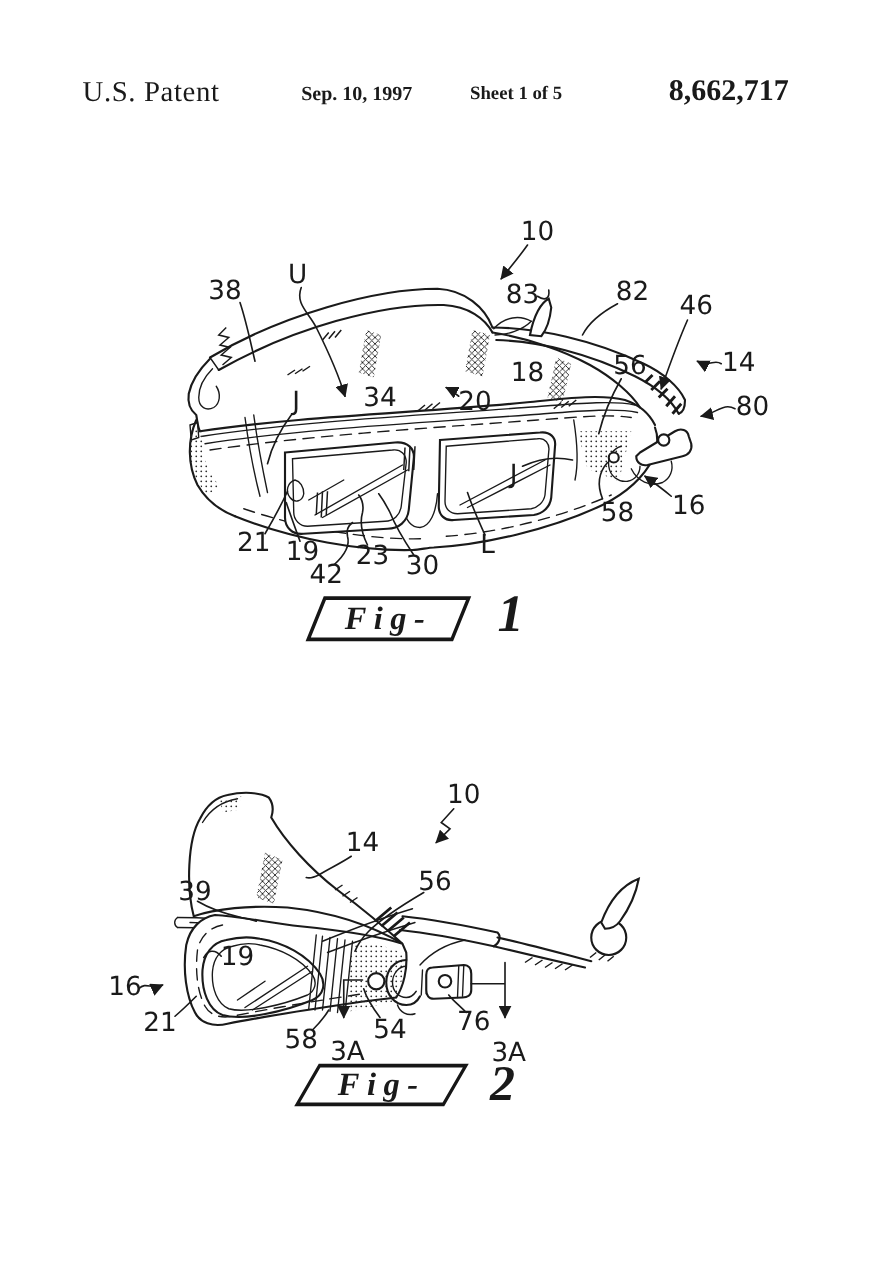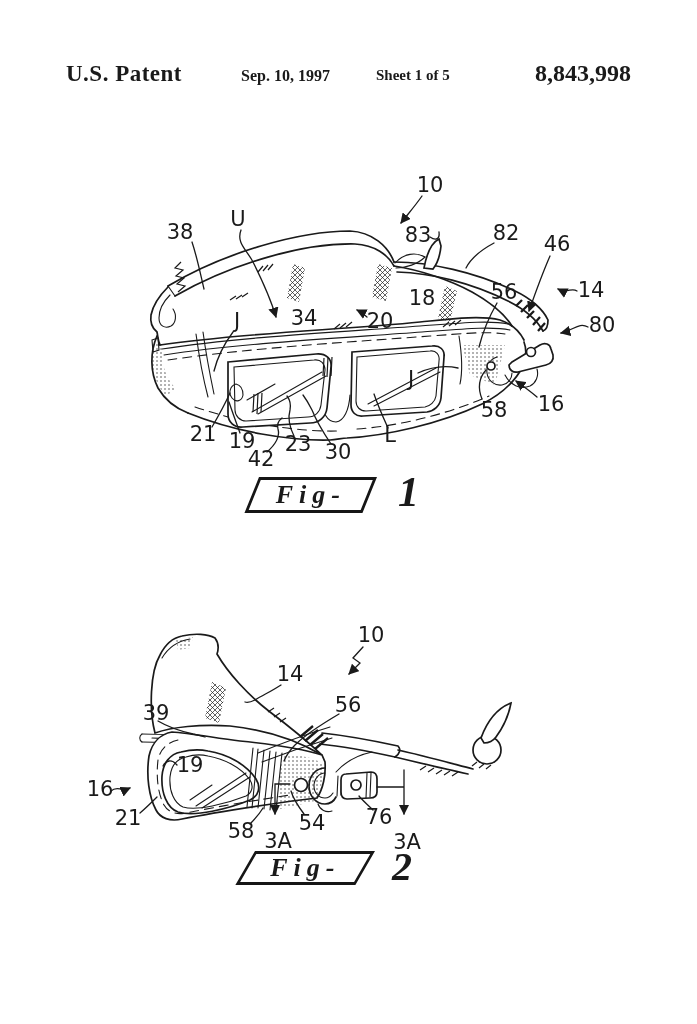--- a/index.html
+++ b/index.html
@@ -1,20 +1,20 @@
 <!DOCTYPE html>
 <html><head>
 <meta charset="utf-8">
 <style>
   html,body{margin:0;padding:0;}
   body{
     width:697px;height:1024px;position:relative;background:#ffffff;
     font-family:"Liberation Serif", serif;color:#1a1a1a;overflow:hidden;
   }
-  .hdr-title{position:absolute;left:66px;top:61px;font-weight:bold;font-size:23px;letter-spacing:0.5px;}
+  .hdr-title{position:absolute;left:66px;top:61px;font-weight:normal;font-size:23px;letter-spacing:0.5px;}
   .hdr-date{position:absolute;left:241px;top:67px;font-weight:bold;font-size:16px;}
   .hdr-sheet{position:absolute;left:376px;top:67px;font-weight:bold;font-size:15px;}
   .hdr-num{position:absolute;left:535px;top:60px;font-weight:bold;font-size:24px;}
   svg.art{position:absolute;left:0;top:0;}
   svg .s{stroke:#1a1a1a;fill:none;stroke-width:1.7;stroke-linecap:round;}
   svg .s2{stroke:#1a1a1a;fill:none;stroke-width:1.1;stroke-linecap:round;}
   svg .ld{stroke:#1a1a1a;fill:none;stroke-width:1.3;stroke-linecap:round;}
   svg .fw{stroke:#1a1a1a;fill:#ffffff;stroke-width:1.7;}
   svg .dash{stroke-dasharray:9 6;}
   svg .tick{stroke:#1a1a1a;stroke-width:1.2;}
@@ -27,21 +27,21 @@
   .skew1 .cap-word{transform:skewX(22deg);}
   .skew2{transform:skewX(-30deg);transform-origin:top left;}
   .skew2 .cap-word{transform:skewX(30deg);}
 </style>
 </head>
 <body>
 
 <div class="hdr-title">U.S. Patent</div>
 <div class="hdr-date">Sep. 10, 1997</div>
 <div class="hdr-sheet">Sheet 1 of 5</div>
-<div class="hdr-num">8,843,998</div>
+<div class="hdr-num">8,662,717</div>
 
 <svg class="art" width="697" height="1024" viewBox="0 0 697 1024">
   <defs>
     <marker id="ah" viewBox="0 0 10 10" refX="9" refY="5" markerWidth="8" markerHeight="8" orient="auto-start-reverse">
       <path d="M0,0 L10,5 L0,10 Z" fill="#1a1a1a"></path>
     </marker>
     <pattern id="dots" width="4" height="4" patternUnits="userSpaceOnUse">
       <circle cx="1" cy="1" r="0.7" fill="#2a2a2a"></circle>
     </pattern>
     <pattern id="xh" width="5" height="5" patternUnits="userSpaceOnUse">

